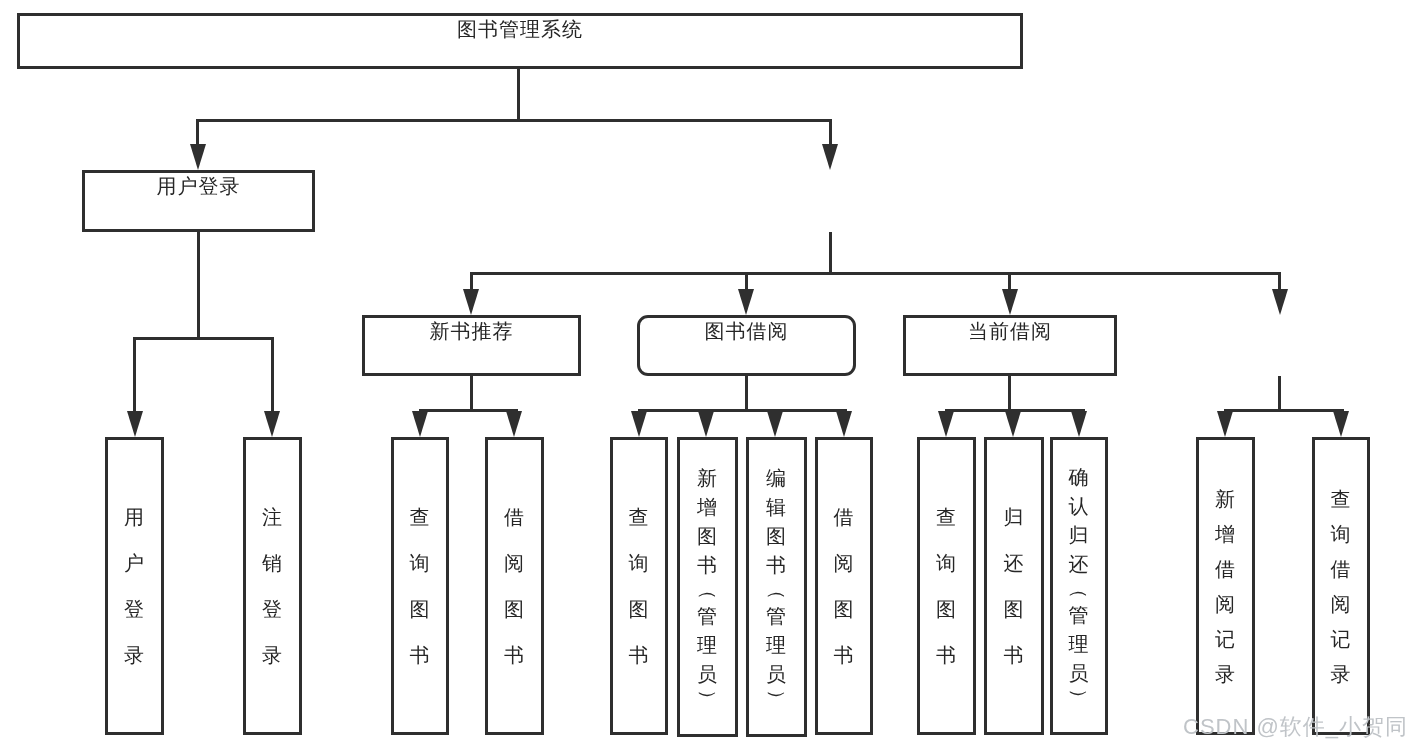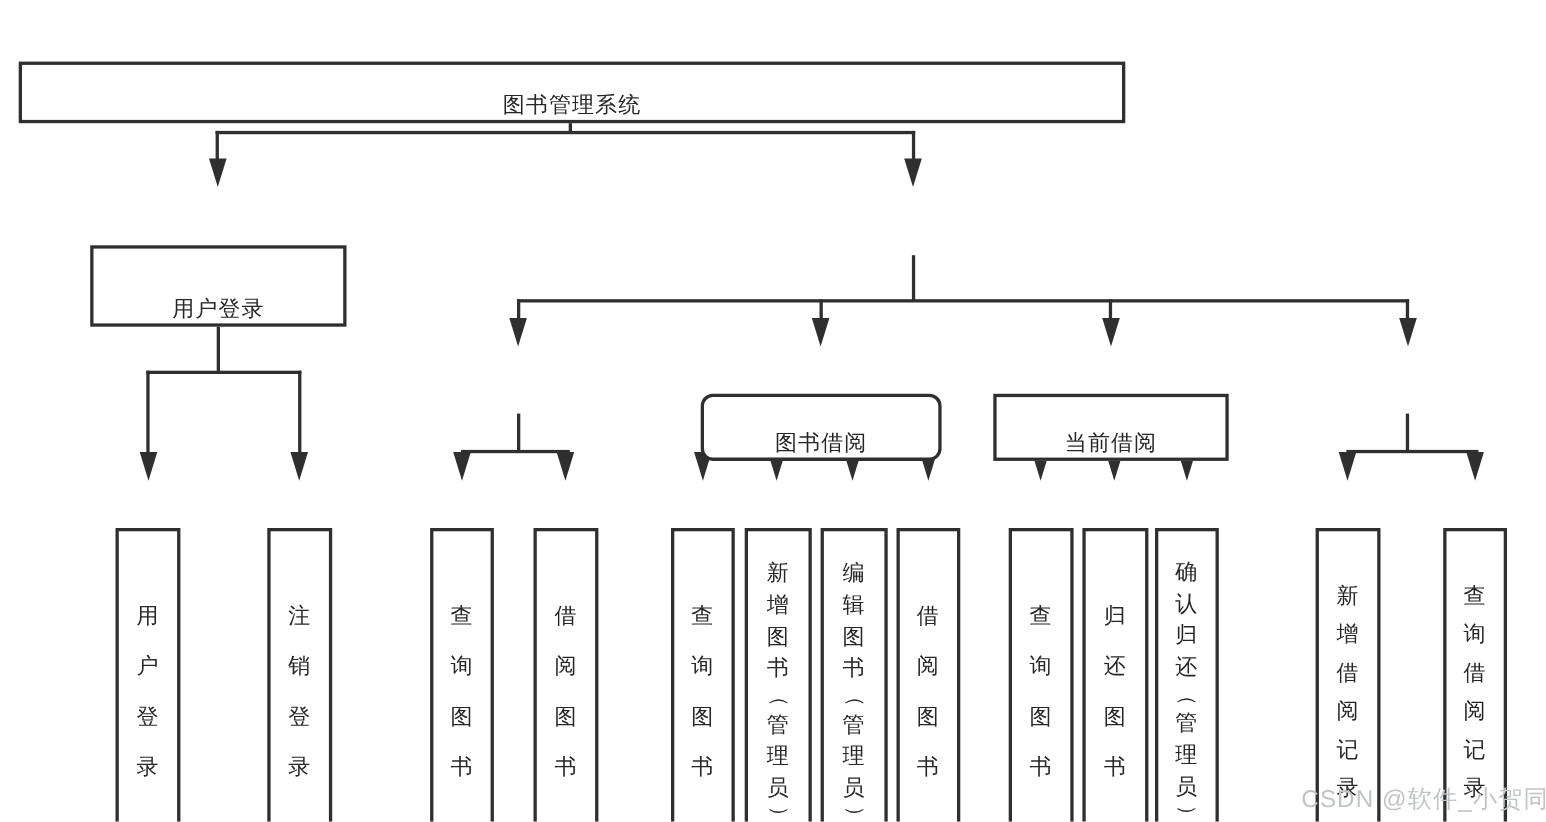--- a/index.html
+++ b/index.html
@@ -16,27 +16,26 @@
     width: 1405px;
     height: 747px;
     background: var(--background);
     overflow: hidden;
   }
   .box {
     position: absolute;
     border: 3px solid var(--line);
     background: var(--background);
     display: flex;
-    align-items: flex-end;
+    align-items: flex-start;
     justify-content: center;
     color: var(--text);
     font-size: 20px;
     letter-spacing: 1px;
     z-index: 2;
-    margin-top: 43px;
   }
   .vbox { z-index: 2; }
   .vtext {
     position: absolute;
     inset: 0;
     display: flex;
     flex-direction: column;
     align-items: center;
     justify-content: center;
     gap: 26px;
@@ -86,24 +85,27 @@
 </style>
 </head>
 <body>
 
 <div class="stage">
 
   <div class="box" style="left:17px; top:13px; width:1006px; height:56px;">
     <span>图书管理系统</span>
   </div>
 
-  <div class="box" style="left:82px; top:180px; width:233px; height:74px;">
+  <div class="box" style="left:82px; top:170px; width:233px; height:62px;">
     <span>用户登录</span>
   </div>
 
+  <div class="box" style="left:362px; top:315px; width:219px; height:61px;">
+    <span>新书推荐</span>
+  </div>
   <div class="box" style="left:637px; top:315px; width:219px; height:61px;border-radius:11px;">
     <span>图书借阅</span>
   </div>
   <div class="box" style="left:903px; top:315px; width:214px; height:61px;">
     <span>当前借阅</span>
   </div>
 
   <div class="box vbox" style="left:105px; top:437px; width:59px; height:298px;">
     <div class="vtext">
         <span>用</span>

